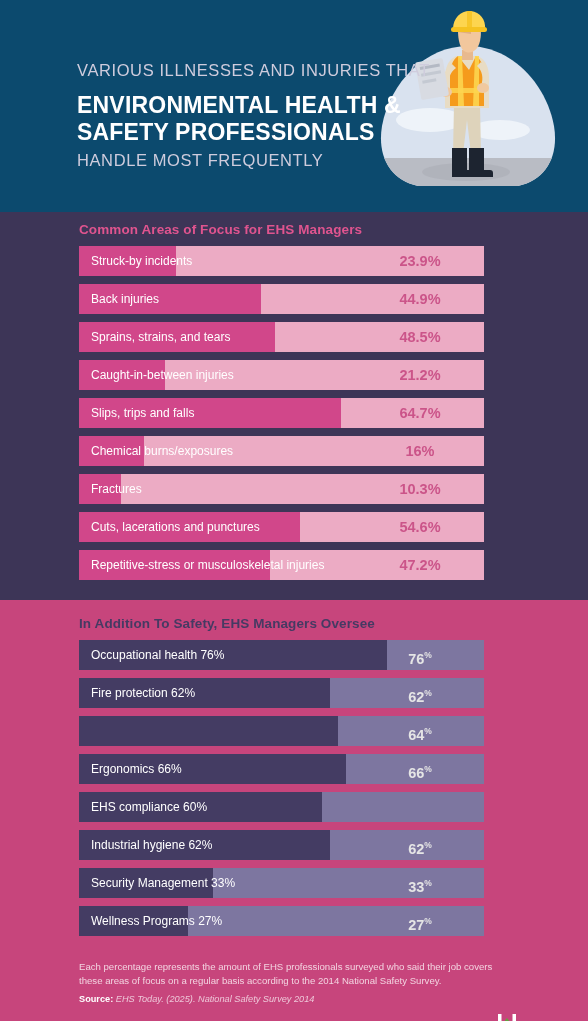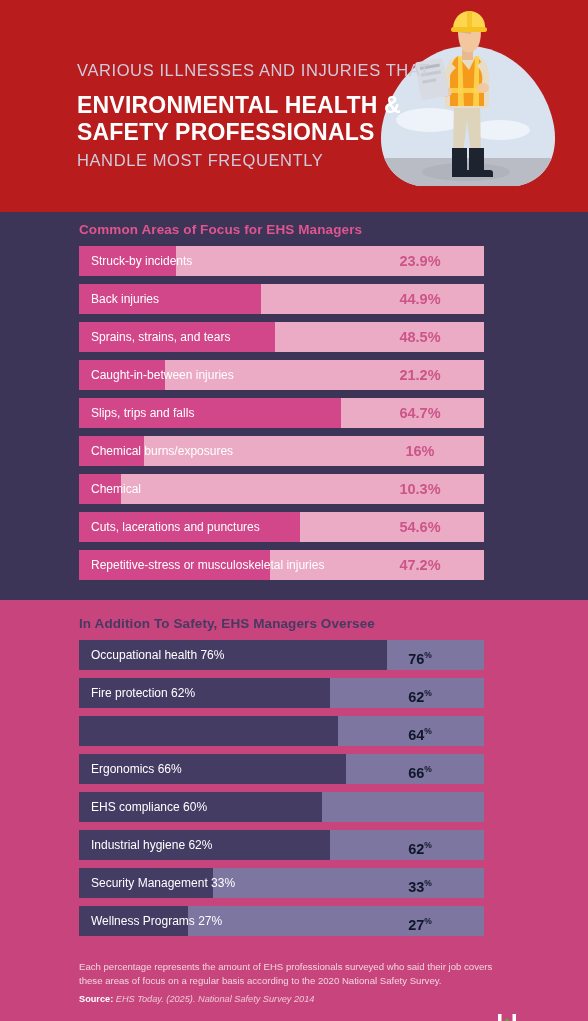--- a/index.html
+++ b/index.html
@@ -18,21 +18,21 @@
     width: 588px;
     height: 1021px;
     position: relative;
     overflow: hidden;
   }
 
   
   .hero {
     position: relative;
     height: 212px;
-    background: #b91c1c;
+    background: #0c4a6e;
     overflow: hidden;
   }
   .hero-art {
     position: absolute;
     left: 368px;
     top: 8px;
     width: 200px;
     height: 196px;
   }
   .hero-title-wrap {
@@ -120,21 +120,21 @@
 
   
   .sec-pink {
     background: #c7457c;
     padding: 0 0 8px 0;
     position: relative;
   }
   .sec-pink .sec-heading { color: #463a63; padding-top: 16px; }
   .sec-pink .bar-track { background: #7d76a0; }
   .sec-pink .bar-fill  { background: #443c63; }
-  .sec-pink .bar-value { color: #0f172a; }
+  .sec-pink .bar-value { color: #e5e5e5; }
   .bar-value .pct-sm {
     font-size: 8.5px;
     vertical-align: super;
     font-weight: bold;
   }
 
   
   .footer {
     background: #c7457c;
     padding: 8px 0 0 79px;
@@ -278,21 +278,21 @@
           <div class="bar-track">
             <div class="bar-fill" style="width: 16%;"></div>
           </div>
           <div class="bar-label">Chemical burns/exposures</div>
           <div class="bar-value">16%</div>
         </div>
         <div class="bar-row">
           <div class="bar-track">
             <div class="bar-fill" style="width: 10.3%;"></div>
           </div>
-          <div class="bar-label">Chemical</div>
+          <div class="bar-label">Fractures</div>
           <div class="bar-value">10.3%</div>
         </div>
         <div class="bar-row">
           <div class="bar-track">
             <div class="bar-fill" style="width: 54.6%;"></div>
           </div>
           <div class="bar-label">Cuts, lacerations and punctures</div>
           <div class="bar-value">54.6%</div>
         </div>
         <div class="bar-row">
@@ -359,21 +359,21 @@
           <div class="bar-track">
             <div class="bar-fill" style="width: 27%;"></div>
           </div>
           <div class="bar-label">Wellness Programs 27%</div>
           <div class="bar-value">27<span class="pct-sm">%</span></div>
         </div>
       </div>
   </div>
 
   <div class="footer">
-    <div class="foot-note">Each percentage represents the amount of EHS professionals surveyed who said their job covers these areas of focus on a regular basis according to the 2020 National Safety Survey.</div>
+    <div class="foot-note">Each percentage represents the amount of EHS professionals surveyed who said their job covers these areas of focus on a regular basis according to the 2014 National Safety Survey.</div>
     <div class="foot-source">
       <span class="src-lbl">Source:</span>
       <span class="src-txt">EHS Today. (2025). National Safety Survey 2014</span>
     </div>
     <div class="logo">
       <svg width="84" height="34" viewBox="0 0 84 34">
         <path d="M8 4 L8 19 C8 25 12 28 17 28 C22 28 26 25 26 19 L26 4 L22.5 4 L22.5 19 C22.5 23 20.2 25 17 25 C13.8 25 11.5 23 11.5 19 L11.5 4 Z" fill="#ffffff"></path>
         <path d="M17 8 C20 11 21 15 19.5 18.5 C18.8 20.2 17.6 21 17 21 C16.4 21 15.2 20.2 14.5 18.5 C13 15 14 11 17 8 Z" fill="#63a340"></path>
         <text x="29" y="25" font-family="'Liberation Serif', serif" font-size="20" fill="#ffffff">NITY</text>
       </svg>

